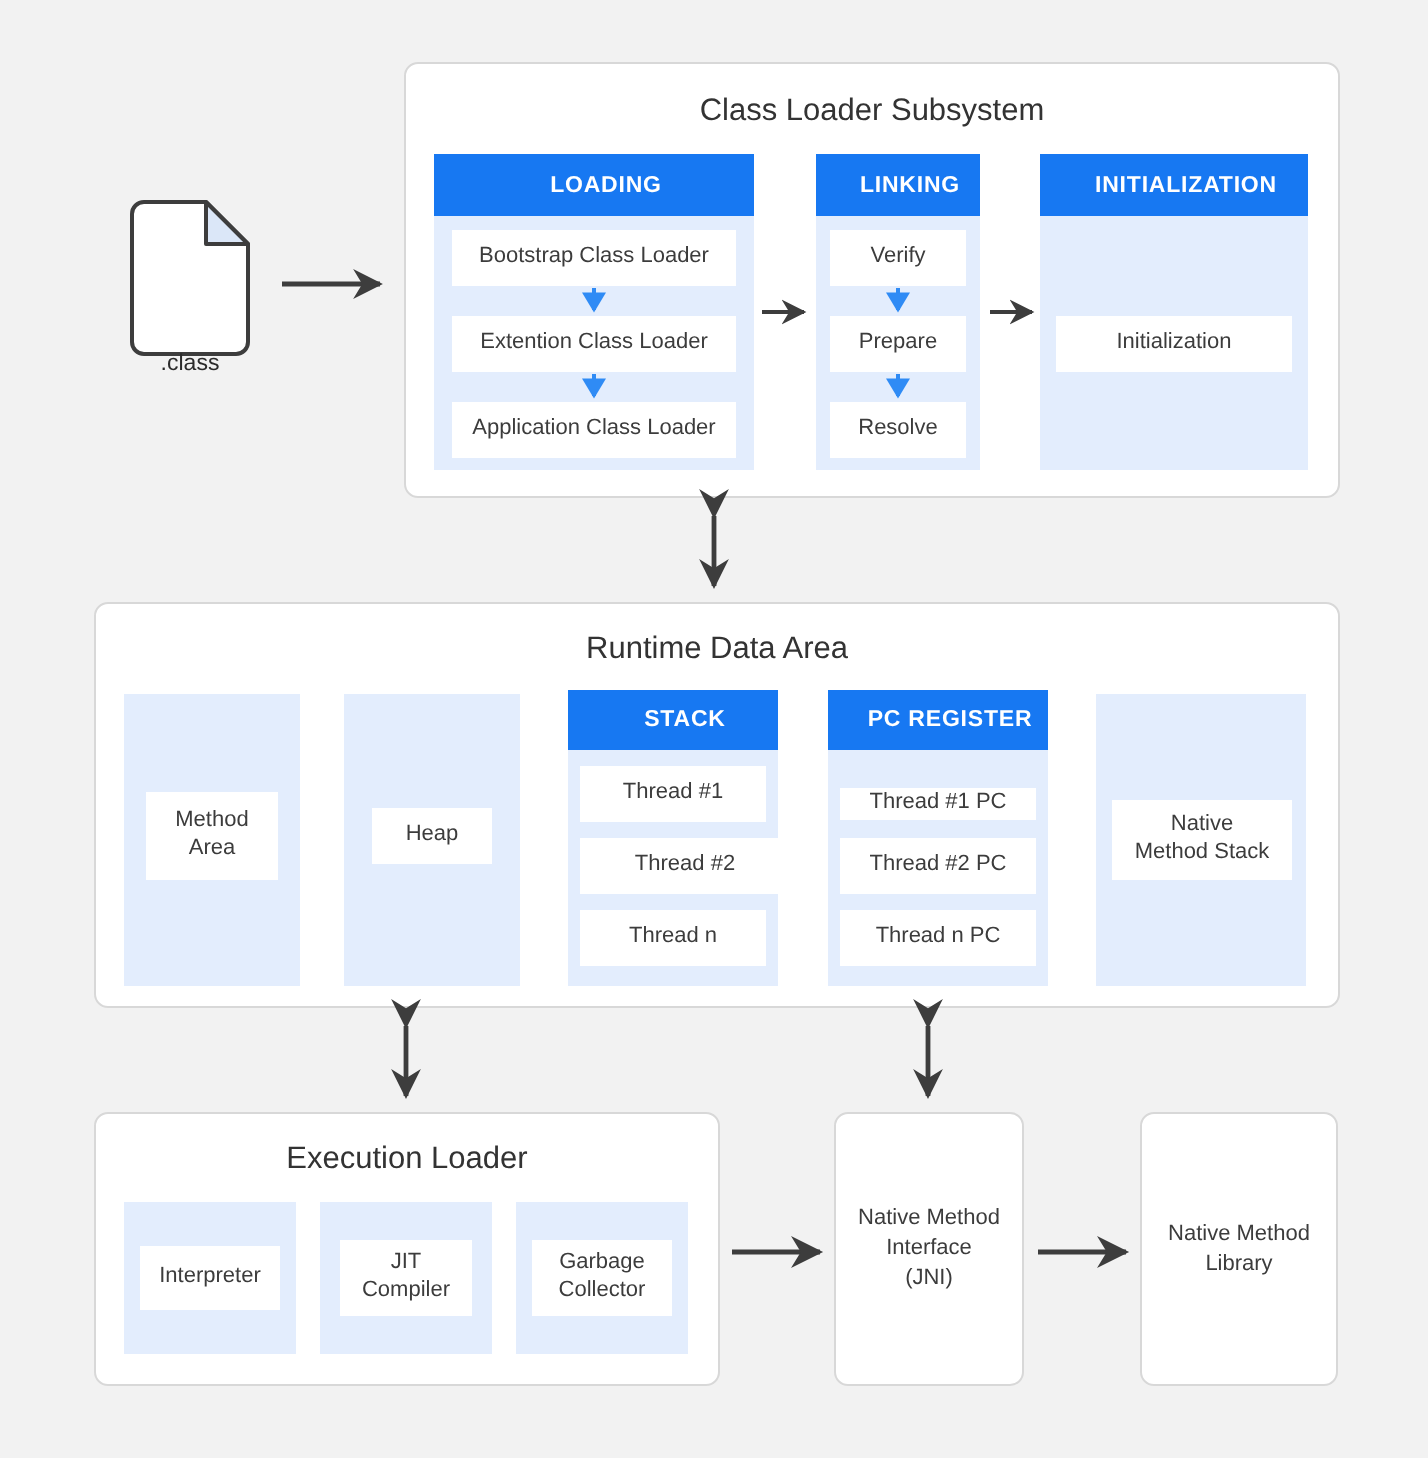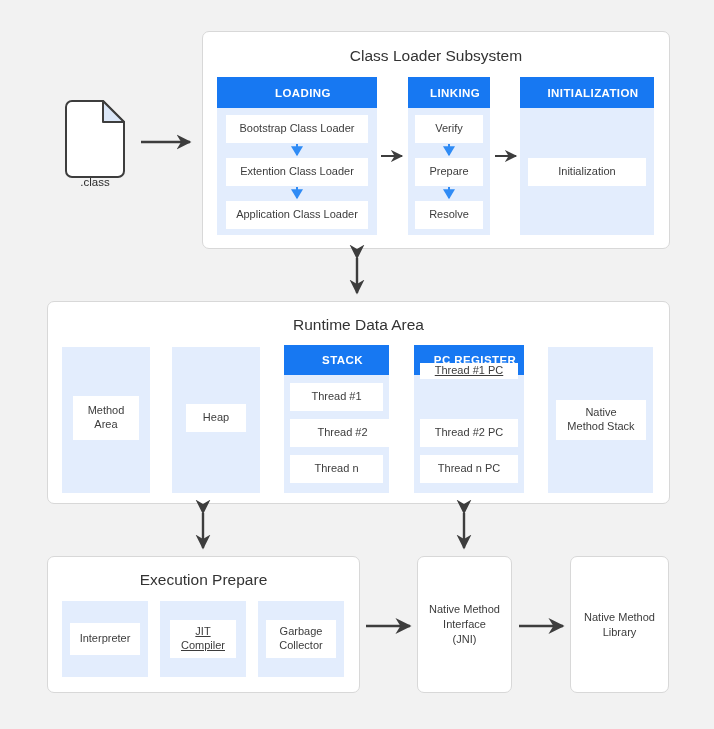--- a/index.html
+++ b/index.html
@@ -143,42 +143,42 @@
   </div>
 
 <div class="col" style="left:284px; top:345px; width:105px; height:148px;"></div>
 <div class="col-head" style="left:284px; top:345px; width:105px; height:30px;">STACK</div>
 <div class="cell" style="left:290px; top:383px; width:93px; height:28px;">Thread #1</div>
 <div class="cell" style="left:290px; top:419px; width:105px; height:28px;">Thread #2</div>
 <div class="cell" style="left:290px; top:455px; width:93px; height:28px;">Thread n</div>
 
 <div class="col" style="left:414px; top:345px; width:110px; height:148px;"></div>
 <div class="col-head" style="left:414px; top:345px; width:110px; height:30px;">PC REGISTER</div>
-<div class="cell" style="left:420px; top:363px; width:98px; height:16px;text-decoration:underline;">Thread #1 PC</div>
+<div class="cell" style="left:420px; top:394px; width:98px; height:16px;">Thread #1 PC</div>
 <div class="cell" style="left:420px; top:419px; width:98px; height:28px;">Thread #2 PC</div>
 <div class="cell" style="left:420px; top:455px; width:98px; height:28px;">Thread n PC</div>
 
 <div class="col" style="left:548px; top:347px; width:105px; height:146px;"></div>
 <div class="cell" style="left:556px; top:400px; width:90px; height:40px;">
     <span style="white-space:pre-line;">Native
 Method Stack</span>
   </div>
 
 <div class="panel" style="left:47px; top:556px; width:313px; height:137px;">
-  <div class="panel-title" style="top:14px;">Execution Prepare</div>
+  <div class="panel-title" style="top:14px;">Execution Loader</div>
 </div>
 
 <div class="col" style="left:62px; top:601px; width:86px; height:76px;"></div>
 <div class="cell" style="left:70px; top:623px; width:70px; height:32px;">
     <span style="white-space:pre-line;">Interpreter</span>
   </div>
 
 <div class="col" style="left:160px; top:601px; width:86px; height:76px;"></div>
 <div class="cell" style="left:170px; top:620px; width:66px; height:38px;">
-    <span style="white-space:pre-line;text-decoration:underline;">JIT
+    <span style="white-space:pre-line;">JIT
 Compiler</span>
   </div>
 
 <div class="col" style="left:258px; top:601px; width:86px; height:76px;"></div>
 <div class="cell" style="left:266px; top:620px; width:70px; height:38px;">
     <span style="white-space:pre-line;">Garbage
 Collector</span>
   </div>
 
 <div class="box" style="left:417px; top:556px; width:95px; height:137px;">

